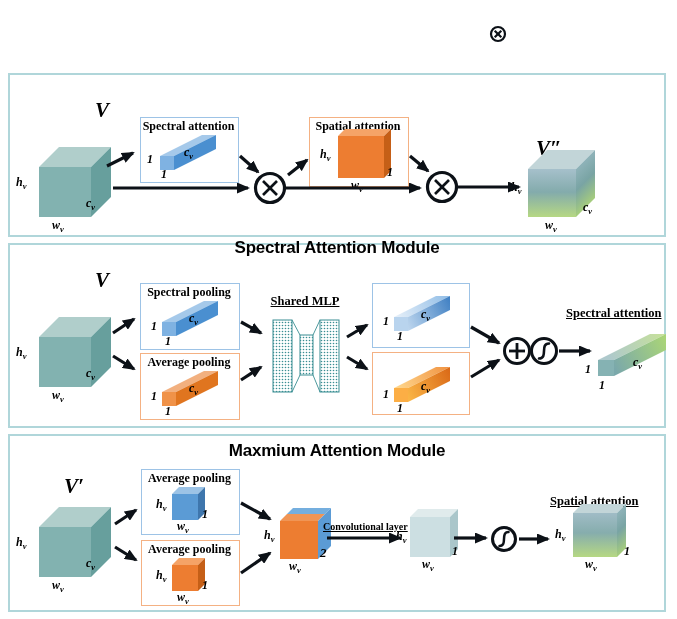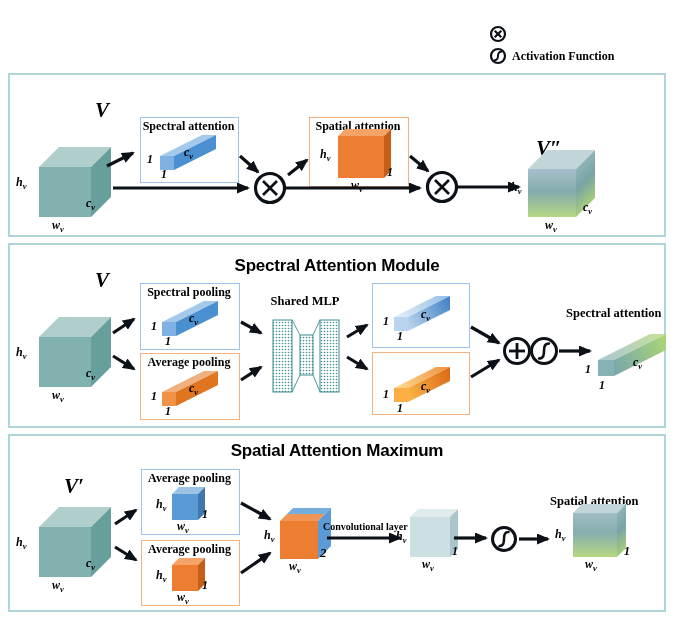--- a/index.html
+++ b/index.html
@@ -5,21 +5,21 @@
   html,body{margin:0;padding:0;background:#fff;}
   #fig{position:relative;width:677px;height:619px;background:#fff;overflow:hidden;
        font-family:"Liberation Serif",serif;color:#000;}
   .panel{position:absolute;border:2px solid #b0d6da;background:#fff;}
   .ptitle{position:absolute;left:8px;width:658px;text-align:center;
           font:bold 17px "Liberation Sans",sans-serif;letter-spacing:-.2px;}
   .abox{position:absolute;background:#fff;}
   .abox.blue{border:1.5px solid #9dc3e6;}
   .abox.orange{border:1.5px solid #f4b183;}
   .btitle{position:absolute;text-align:center;font:bold 12px "Liberation Serif",serif;white-space:nowrap;}
-  .slabel{position:absolute;font:bold 12.5px "Liberation Serif",serif;white-space:nowrap;}
+  .slabel{position:absolute;font:bold 12.5px "Liberation Serif",serif;white-space:nowrap;text-decoration:underline;}
   .tname{position:absolute;font:bold italic 21px "Liberation Serif",serif;}
   .dim{position:absolute;font:italic bold 12px "Liberation Serif",serif;white-space:nowrap;line-height:12px;}
   .dim .s{font-size:8.5px;vertical-align:-3px;}
   .cube{position:absolute;}
   .cube>div{position:absolute;}
   .legend-row{position:absolute;display:flex;align-items:center;gap:5px;}
   .legend-row .lab{font:bold 12px "Liberation Serif",serif;white-space:nowrap;}
   svg{display:block;}
   .overlay{position:absolute;left:0;top:0;pointer-events:none;}
   .barsvg{position:absolute;}
@@ -29,35 +29,28 @@
 
 <div id="fig">
 
   <div class="legend-row" style="left:489px;top:25px;">
     <svg width="18" height="18">
       <circle cx="9" cy="9" r="7" fill="#fff" stroke="#0c1117" stroke-width="2.2"></circle>
       <line x1="5.7" y1="5.7" x2="12.3" y2="12.3" stroke="#0c1117" stroke-width="2.2"></line>
       <line x1="5.7" y1="12.3" x2="12.3" y2="5.7" stroke="#0c1117" stroke-width="2.2"></line>
     </svg>
   </div>
-  <div class="legend-row" style="left:489px;top:47px;">
-    <svg width="18" height="18">
-      <circle cx="9" cy="9" r="7" fill="#fff" stroke="#0c1117" stroke-width="2.2"></circle>
-      <path d="M 5.8,13.2 C 11.8,13.2 6.2,4.8 12.2,4.8" fill="none" stroke="#0c1117" stroke-width="2" stroke-linecap="round"></path>
-    </svg>
-    <span class="lab">Activation Function</span>
-  </div>
 
   <div class="panel" style="left:8px;top:73px;width:654px;height:160px;"></div>
 
   <div class="panel" style="left:8px;top:243px;width:654px;height:181px;"></div>
-  <div class="ptitle" style="top:256px;text-align:center;">Spectral Attention Module</div>
+  <div class="ptitle" style="top:238px;text-align:center;">Spectral Attention Module</div>
 
   <div class="panel" style="left:8px;top:434px;width:654px;height:174px;"></div>
-  <div class="ptitle" style="top:441px;">Spatial Attention Maximum</div>
+  <div class="ptitle" style="top:441px;">Maxmium Attention Module</div>
 
   <span class="tname" style="left:95px;top:98px;">V</span>
 
   <div class="cube" style="left:39px;top:147px;">
     <div style="left:0;top:0;width:52px;height:20px;background:#b0cecb;transform:skewX(-45deg);transform-origin:0 100%;"></div>
     <div style="left:52px;top:20px;width:20px;height:50px;background:#679f9d;transform:skewY(-45deg);transform-origin:0 0;"></div>
     <div style="left:0;top:20px;width:52px;height:50px;background:#82b2b0;"></div>
   </div>
   <span class="dim" style="left:16px;top:176px;"><span>h</span><span class="s">v</span></span>
   <span class="dim" style="left:52px;top:219px;"><span>w</span><span class="s">v</span></span>

